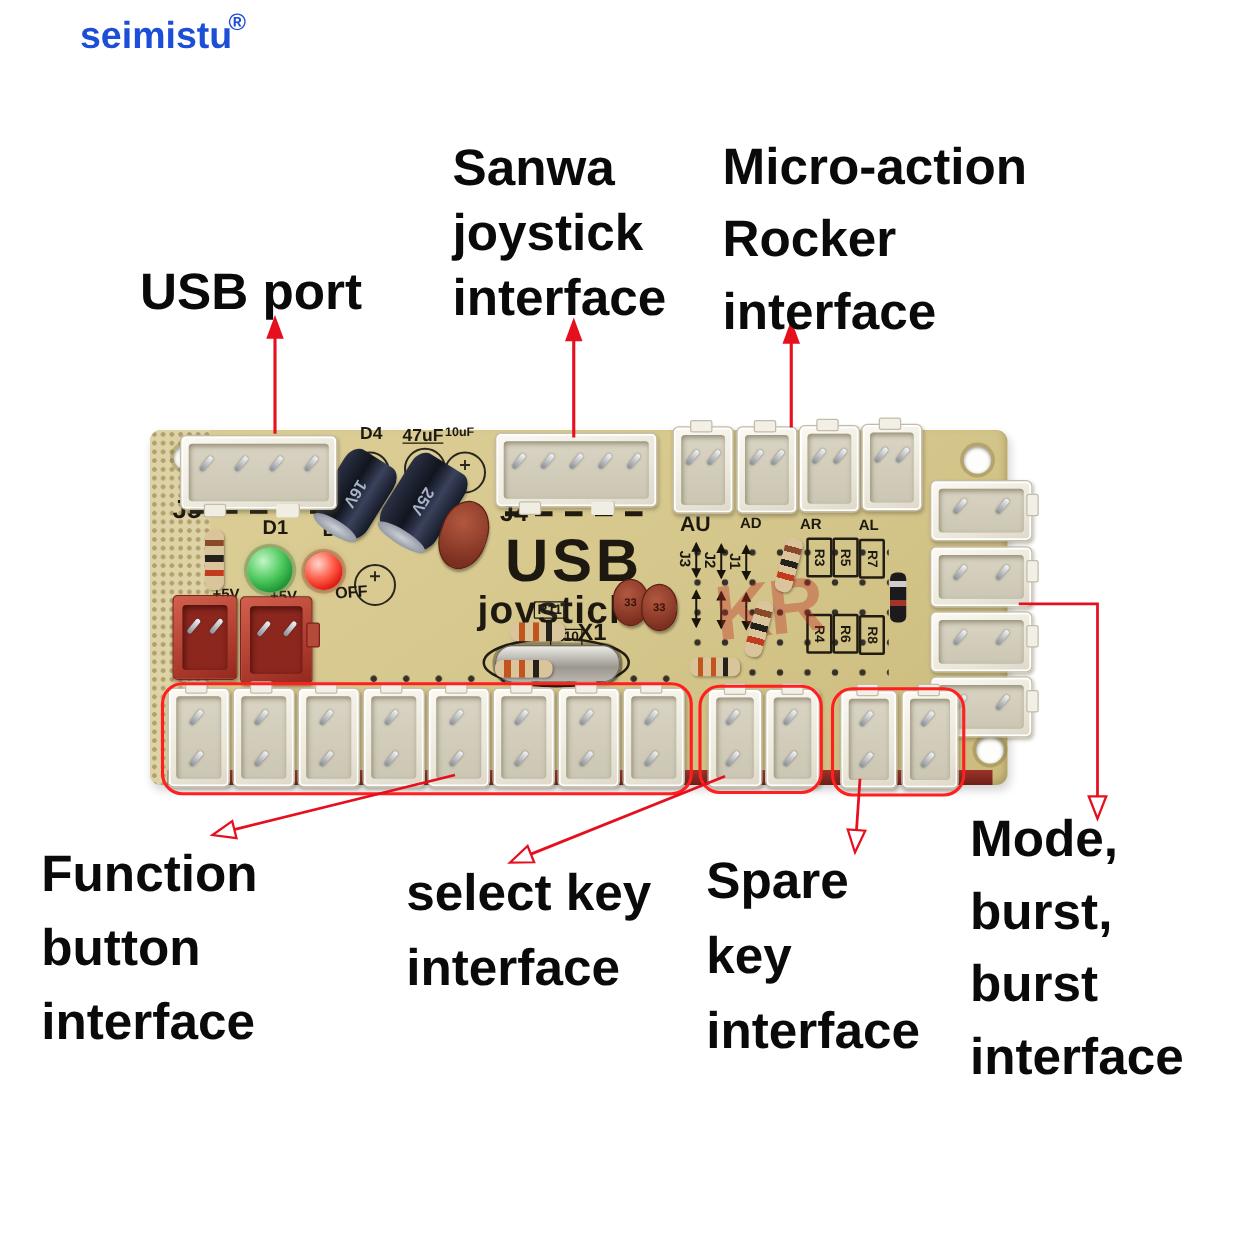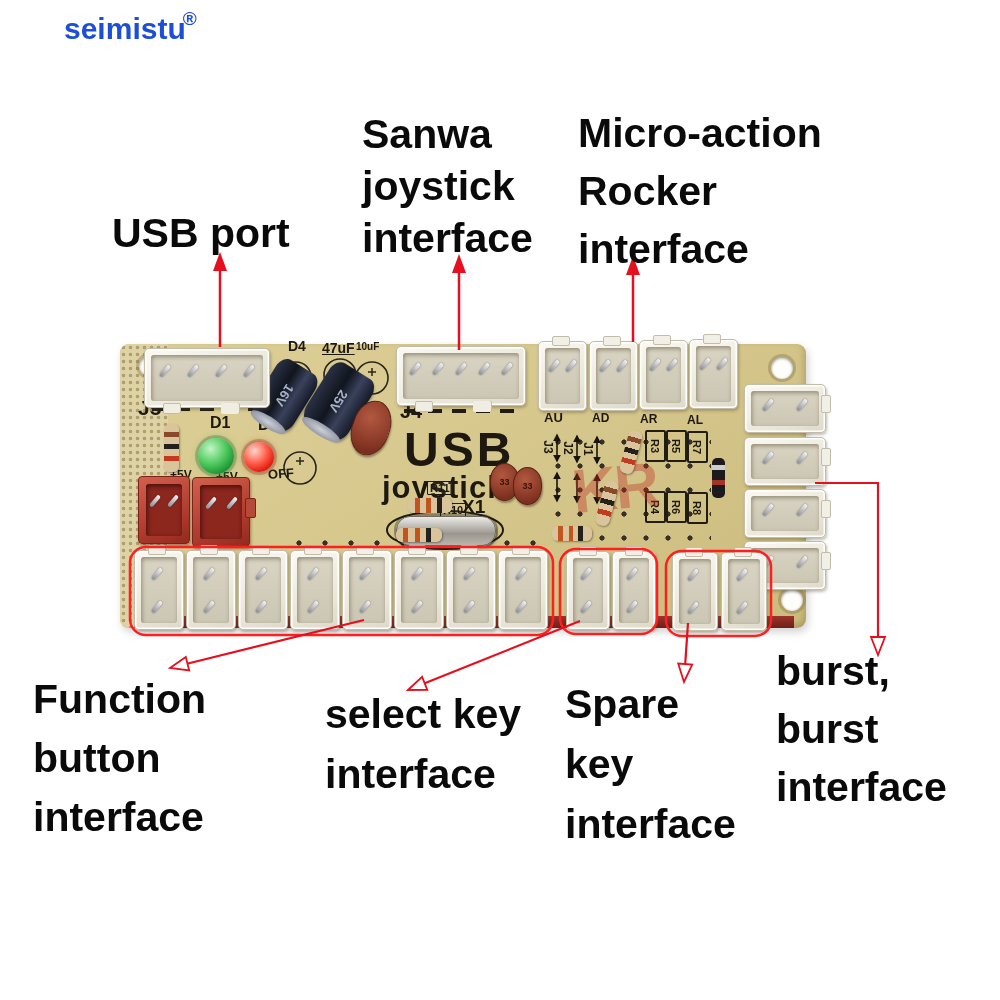--- a/index.html
+++ b/index.html
@@ -126,21 +126,21 @@
 <div class="sk" style="left:258px;top:416px;font-size:16px;">D2</div>
 <div class="sk" style="left:170px;top:468px;font-size:12px;">+5V</div>
 <div class="sk" style="left:216px;top:470px;font-size:12px;">+5V</div>
 <div class="sk" style="left:268px;top:466px;font-size:13px;transform:rotate(-4deg);">OFF</div>
 <div class="sk" style="left:400px;top:400px;font-size:20px;">J4</div>
 <div class="sk" style="left:404px;top:422px;font-size:48px;letter-spacing:3px;">USB</div>
 <div class="sk" style="left:382px;top:470px;font-size:31px;letter-spacing:1px;">joystick</div>
 <div class="sk skbox" style="left:427px;top:481px;font-size:11px;">R11</div>
 <div class="sk skbox" style="left:440px;top:503px;font-size:11px;">R10</div>
 <div class="sk" style="left:462px;top:496px;font-size:19px;">X1</div>
-<div class="sk" style="left:544px;top:410px;font-size:13px;">AU</div>
+<div class="sk" style="left:544px;top:410px;font-size:17px;">AU</div>
 <div class="sk" style="left:592px;top:411px;font-size:12px;">AD</div>
 <div class="sk" style="left:640px;top:412px;font-size:12px;">AR</div>
 <div class="sk" style="left:687px;top:413px;font-size:12px;">AL</div>
 <div class="sk vtxt" style="left:541px;top:440px;font-size:12px;">J3</div>
 <div class="sk vtxt" style="left:561px;top:441px;font-size:12px;">J2</div>
 <div class="sk vtxt" style="left:581px;top:442px;font-size:12px;">J1</div>
 <div class="rbox" style="left:645px;top:430px;">
     <span>R3</span>
   </div>
 <div class="rbox" style="left:666px;top:430px;">
@@ -394,16 +394,17 @@
 <div class="lbl" style="left:325px;top:684px;line-height:60px;">
   <div>select key</div>
   <div>interface</div>
 </div>
 <div class="lbl" style="left:565px;top:674px;line-height:60px;">
   <div>Spare</div>
   <div>key</div>
   <div>interface</div>
 </div>
 <div class="lbl" style="left:776px;top:642px;line-height:58px;">
+  <div>Mode,</div>
   <div>burst,</div>
   <div>burst</div>
   <div>interface</div>
 </div>
 
 </body></html>

